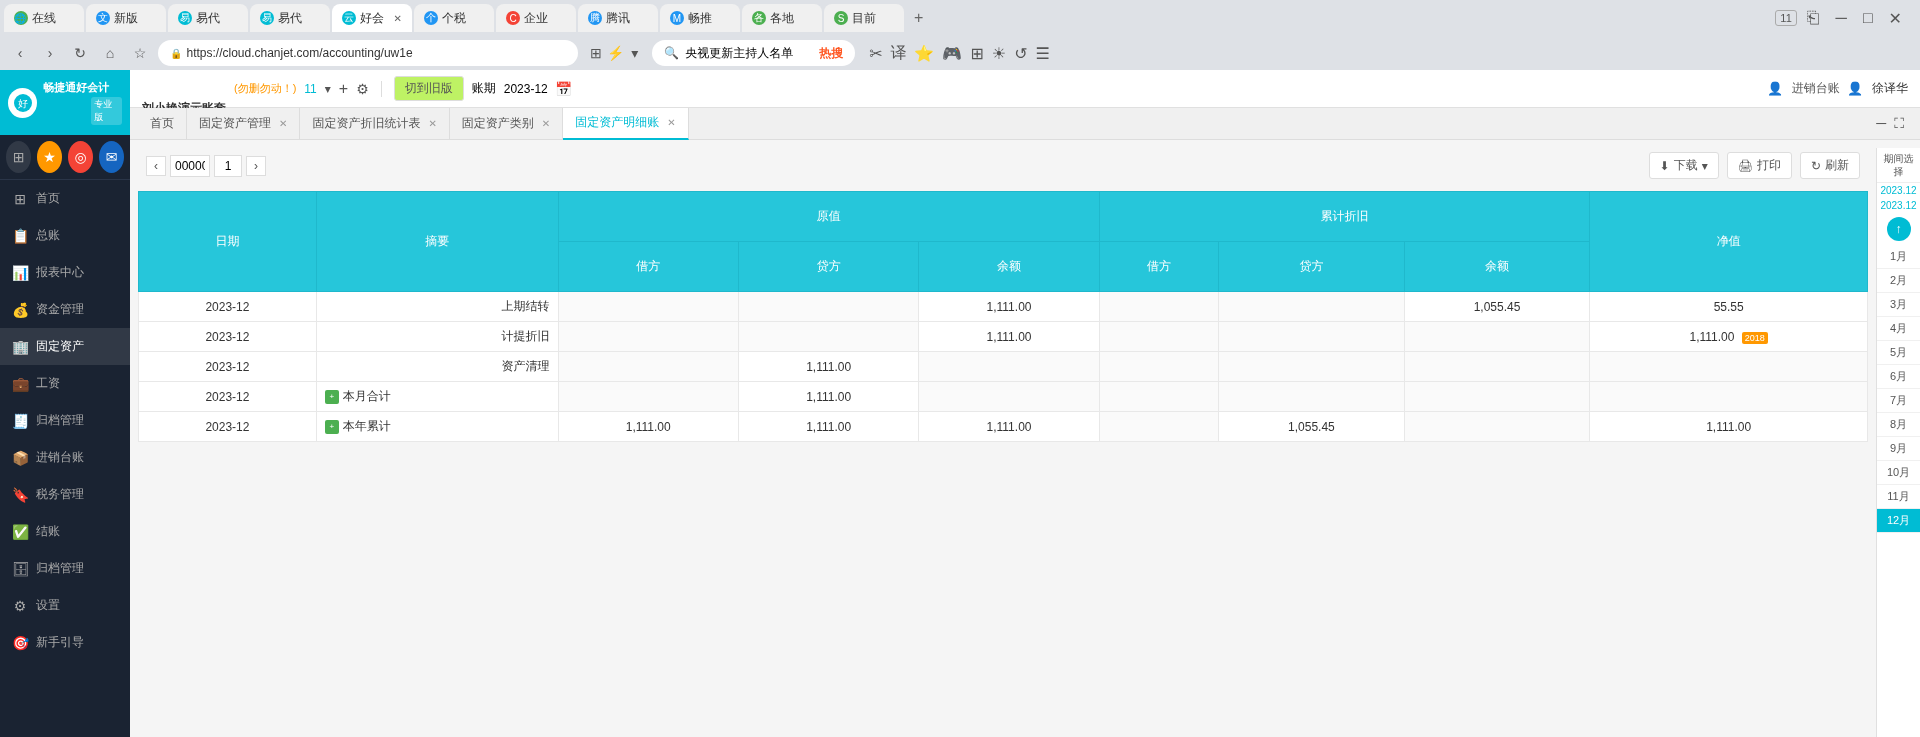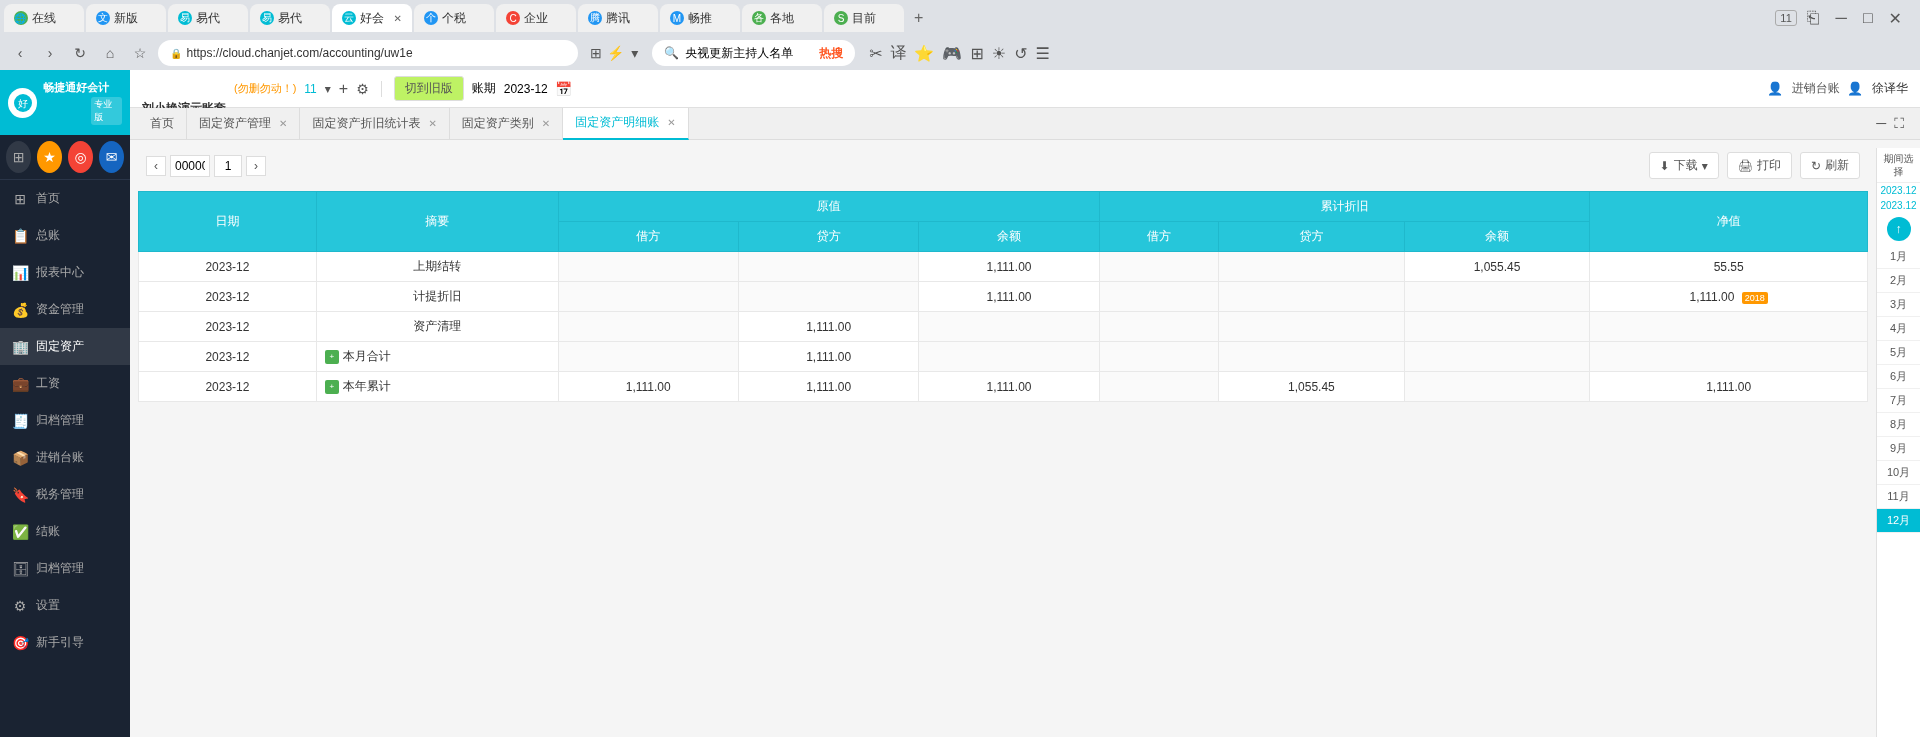--- a/index.html
+++ b/index.html
@@ -74,24 +74,24 @@
     
     .pagination-row { display: flex; align-items: center; justify-content: space-between; padding: 4px 8px; margin-bottom: 8px; }
     .pagination-controls { display: flex; align-items: center; gap: 4px; }
     .page-nav { width: 20px; height: 20px; display: flex; align-items: center; justify-content: center; border: 1px solid #ddd; background: #fff; cursor: pointer; font-size: 12px; color: #555; }
     .page-input { width: 40px; height: 22px; border: 1px solid #ddd; text-align: center; font-size: 12px; padding: 0 4px; }
     .action-buttons { display: flex; gap: 8px; align-items: center; }
     .action-btn { display: flex; align-items: center; gap: 4px; padding: 4px 10px; border: 1px solid #ddd; background: #fff; border-radius: 3px; font-size: 12px; color: #555; cursor: pointer; }
 
     
     .data-table { width: 100%; border-collapse: collapse; background: #fff; }
-    .data-table th { background: #26c6da; color: #fff; padding: 6px 8px; text-align: center; font-size: 12px; font-weight: normal; border: 1px solid #1fb8cc; }
+    .data-table th { background: #26c6da; color: #fff; padding: 16px 8px; text-align: center; font-size: 12px; font-weight: normal; border: 1px solid #1fb8cc; }
     .data-table td { padding: 6px 8px; text-align: center; font-size: 12px; color: #333; border: 1px solid #e8e8e8; }
     .data-table td:first-child { text-align: center; }
-    .data-table td:nth-child(2) { text-align: center; }
+    .data-table td:nth-child(2) { text-align: right; }
     .th-group { text-align: center; }
     .row-label { display: flex; align-items: center; gap: 4px; }
     .row-label-icon { width: 14px; height: 14px; background: #4caf50; border-radius: 2px; display: flex; align-items: center; justify-content: center; color: white; font-size: 8px; flex-shrink: 0; }
     td.empty { background: #fafafa; }
 
     
     .right-panel { width: 44px; background: #fff; border-left: 1px solid #e0e0e0; display: flex; flex-direction: column; align-items: center; font-size: 11px; color: #333; overflow: hidden; }
     .right-panel-title { color: #555; font-size: 10px; padding: 4px 2px; text-align: center; line-height: 1.3; border-bottom: 1px solid #eee; width: 100%; }
     .period-date { color: #00bcd4; font-size: 10px; padding: 2px; text-align: center; }
     .period-list { display: flex; flex-direction: column; width: 100%; }

